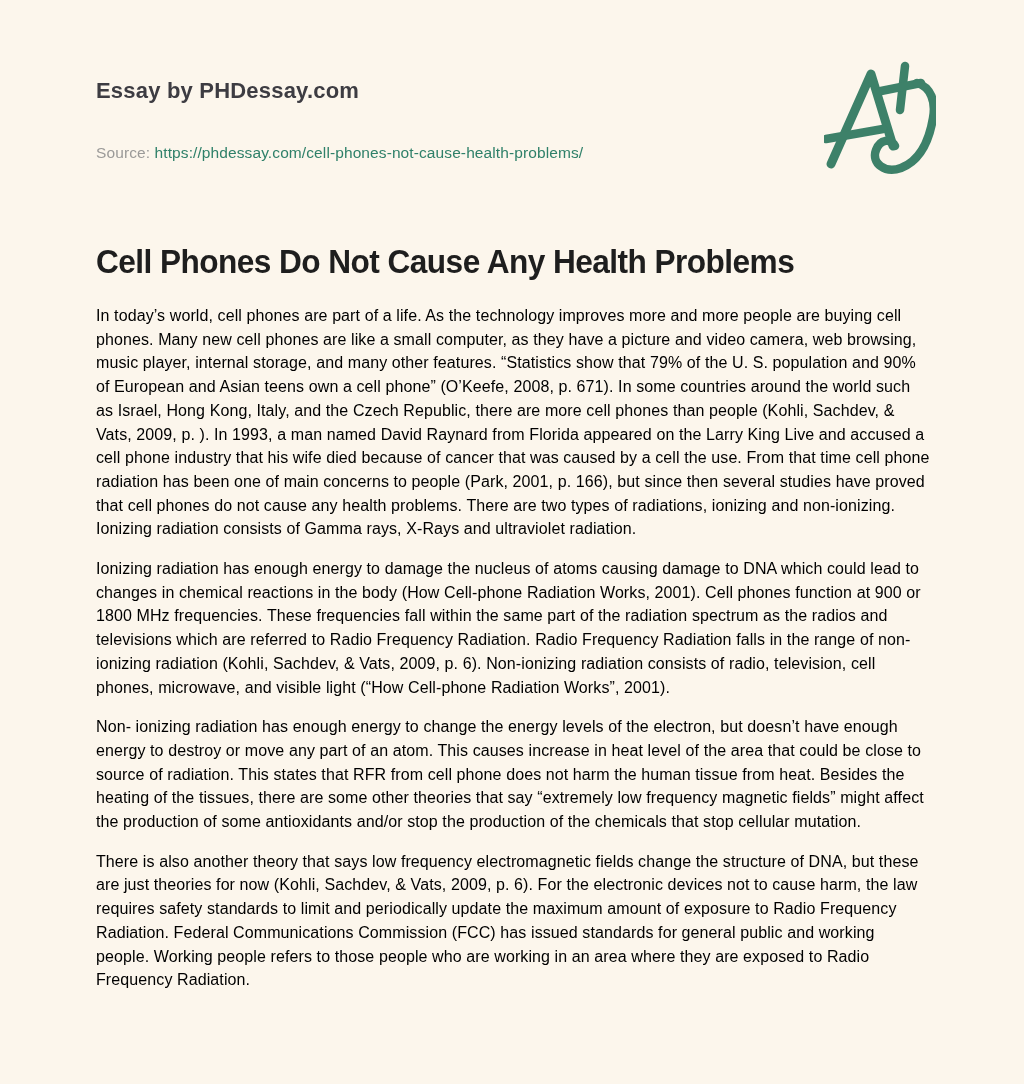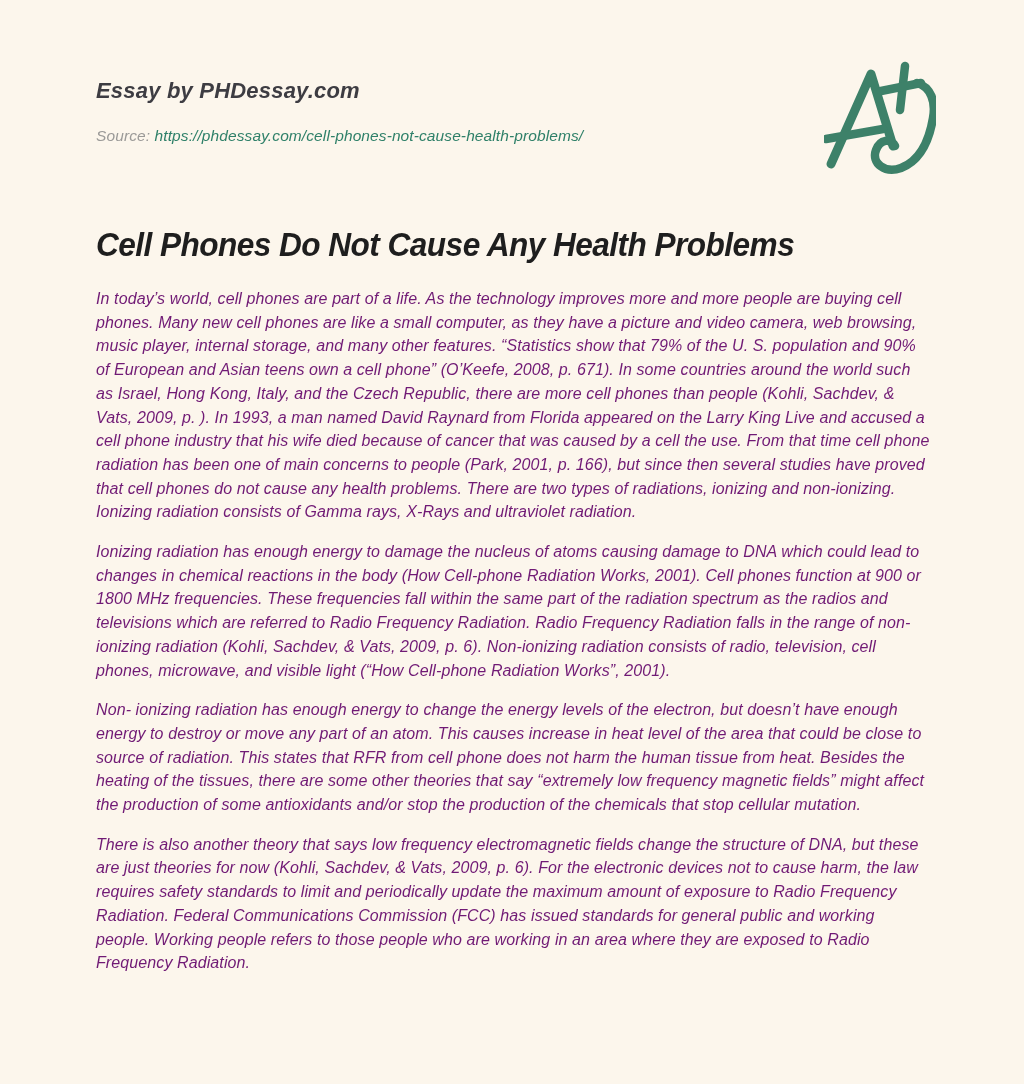--- a/index.html
+++ b/index.html
@@ -4,37 +4,36 @@
 <style>
   * { margin: 0; padding: 0; box-sizing: border-box; }
   html, body { background: #fcf6ec; }
   .page {
     position: relative;
     width: 1024px;
     height: 1084px;
     background: #fcf6ec;
     overflow: hidden;
     font-family: "Liberation Sans", sans-serif;
-    font-style: italic;
   }
   .content {
     position: absolute;
     left: 96px;
     top: 0;
     width: 834px;
   }
   .byline {
     margin-top: 78px;
     font-size: 22px;
     font-weight: 700;
     color: #3d3c42;
     letter-spacing: 0.2px;
   }
   .source-row {
-    margin-top: 23px;
+    margin-top: 40px;
     font-size: 15.5px;
     letter-spacing: 0.1px;
   }
   .source-label { color: #9b9a98; }
   .source-link {
     color: #2f8069;
     text-decoration: none;
   }
   .logo {
     position: absolute;
@@ -51,21 +50,21 @@
     color: #1e1e1e;
     letter-spacing: -0.6px;
     transform: scaleX(0.93);
     transform-origin: left center;
     white-space: nowrap;
   }
   .essay-body { margin-top: 24px; }
   .essay-body p {
     font-size: 16px;
     line-height: 23.7px;
-    color: #701a75;
+    color: #000000;
     letter-spacing: 0.1px;
     margin: 0 0 16px 0;
   }
 </style>
 </head>
 <body>
 
 <div class="page">
 
   <svg class="logo" viewBox="0 0 112 118" fill="none" xmlns="http://www.w3.org/2000/svg">

